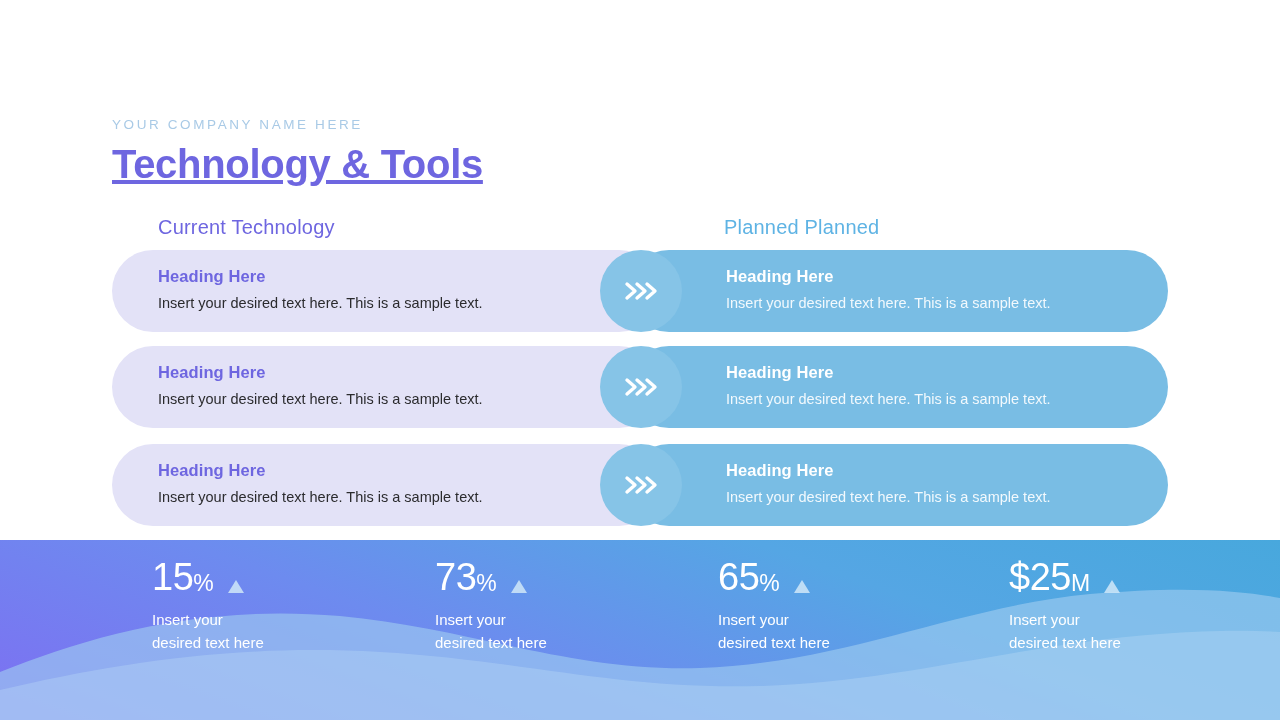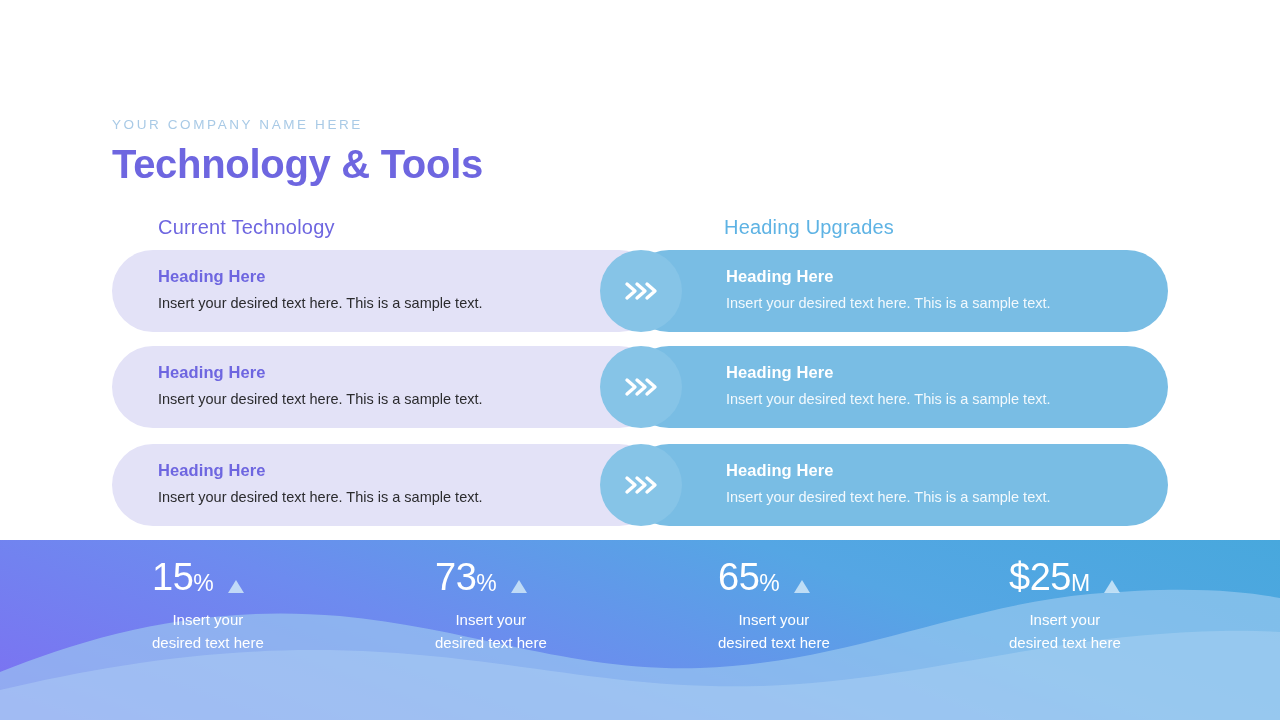--- a/index.html
+++ b/index.html
@@ -27,20 +27,21 @@
     white-space: nowrap;
   }
   #page-title {
     margin-top: 11px;
     font-size: 40px;
     font-weight: bold;
     color: #6e66e0;
     line-height: 1.05;
     letter-spacing: -0.3px;
     white-space: nowrap;
+    text-decoration: underline;
   }
 
   
   .col-head {
     position: absolute;
     font-size: 20px;
     font-weight: normal;
     letter-spacing: 0.2px;
     white-space: nowrap;
   }
@@ -174,33 +175,32 @@
     border-left: 8px solid transparent;
     border-right: 8px solid transparent;
     border-bottom: 13px solid rgba(208, 231, 248, 0.85);
   }
   .stat-desc {
     margin-top: 13px;
     font-size: 15px;
     line-height: 1.52;
     color: #ffffff;
     white-space: nowrap;
-    text-align: center;
   }
 </style>
 </head>
 <body>
 
 <div id="header">
   <div id="eyebrow">YOUR COMPANY NAME HERE</div>
   <div id="page-title">Technology &amp; Tools</div>
 </div>
 
 <div class="col-head" id="col-head-left">Current Technology</div>
-<div class="col-head" id="col-head-right">Heading Upgrades</div>
+<div class="col-head" id="col-head-right">Planned Planned</div>
 
 <div id="rows">
 
   <div class="row row-0">
     <div class="pill-left"></div>
     <div class="pill-right"></div>
     <div class="txt-left">
       <div class="row-heading">Heading Here</div>
       <div class="row-body">Insert your desired text here. This is a sample text.</div>
     </div>

